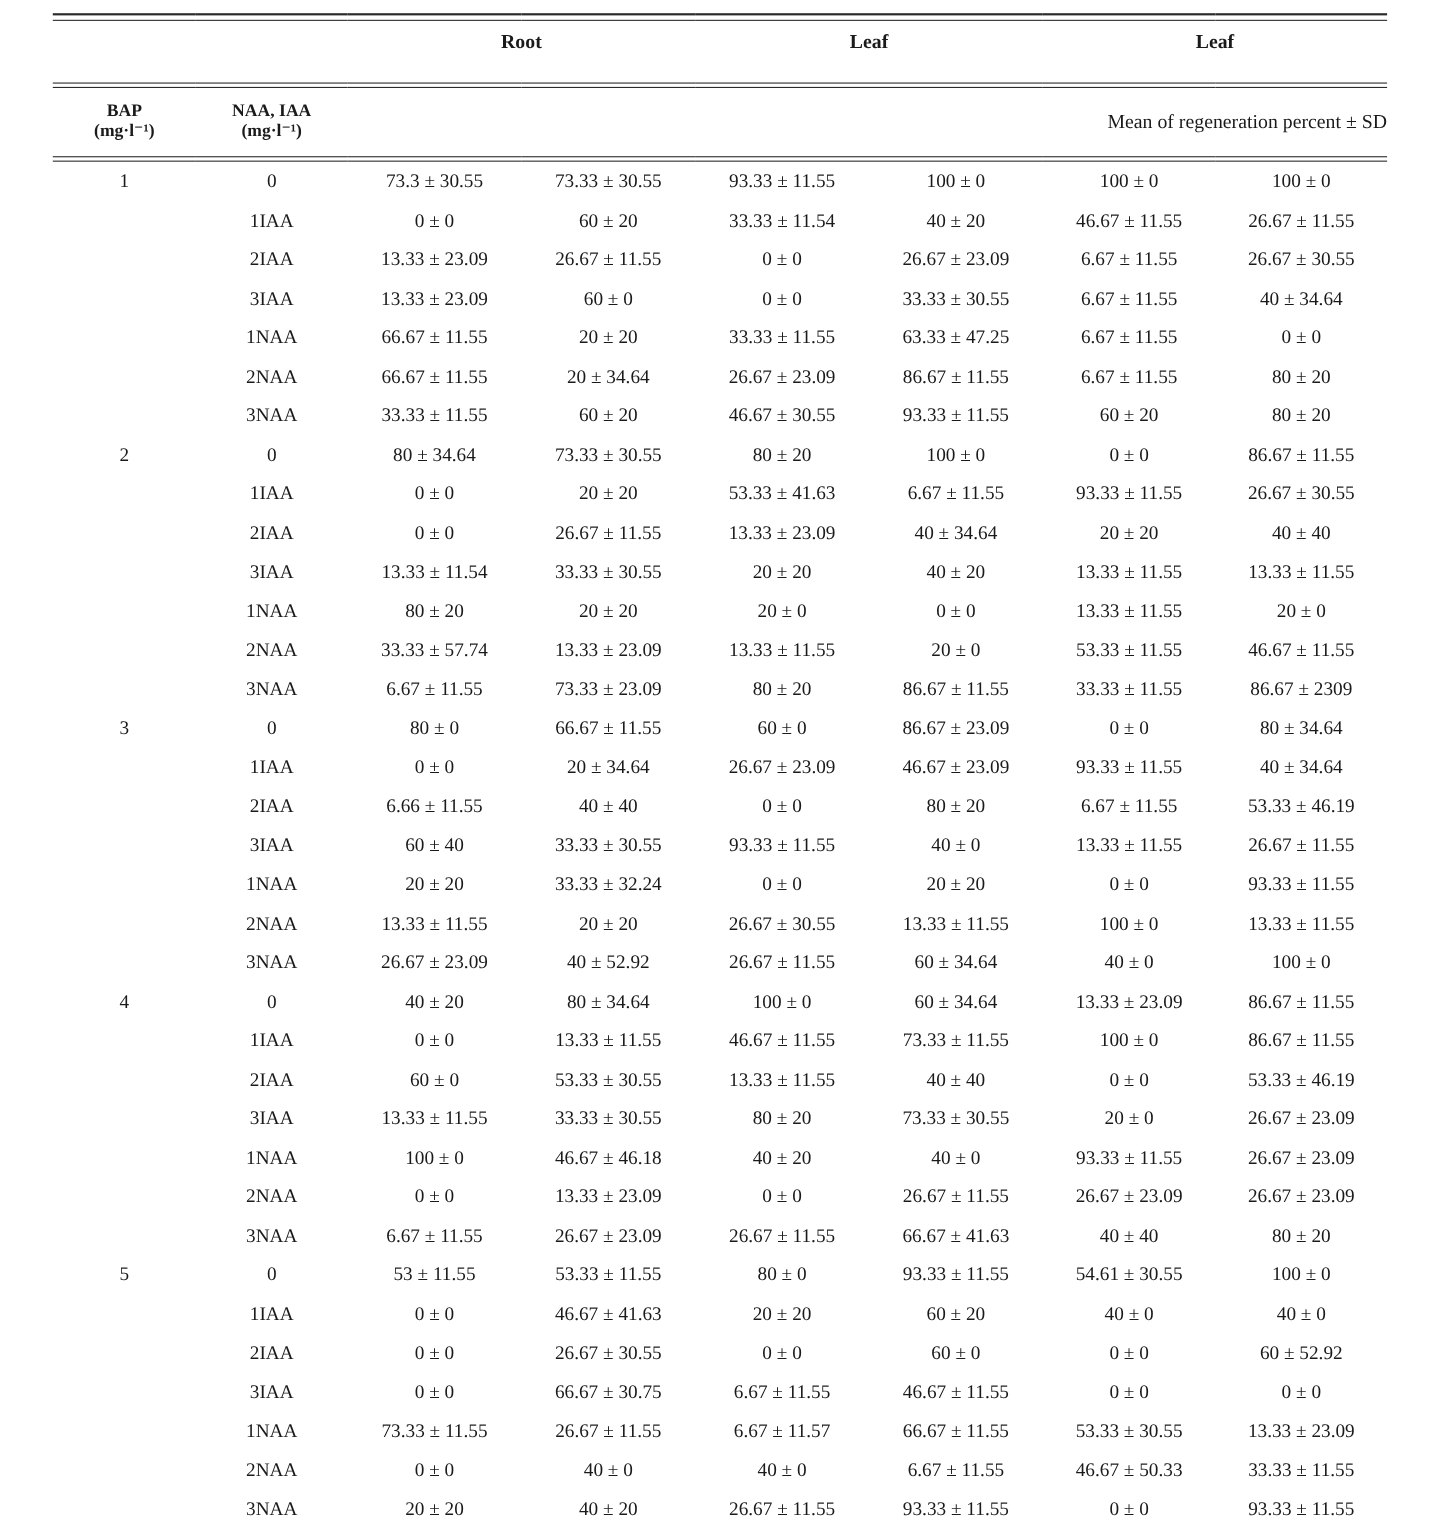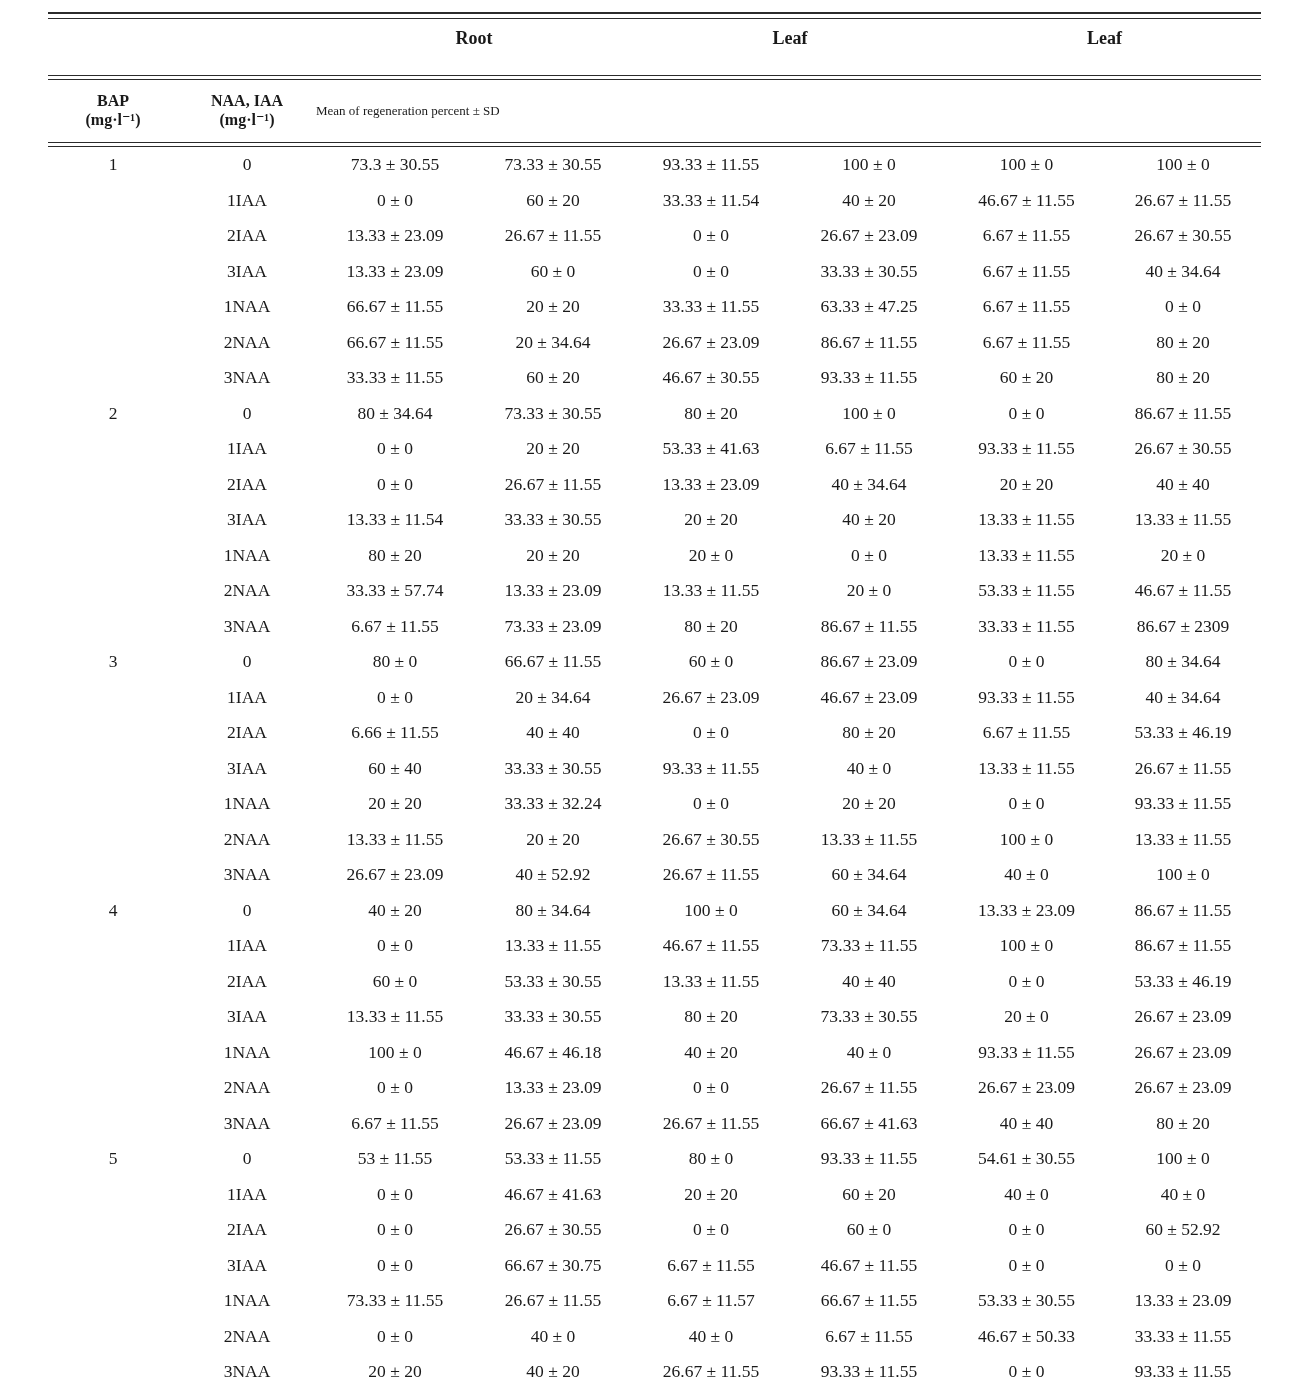--- a/index.html
+++ b/index.html
@@ -92,22 +92,22 @@
     vertical-align: middle;
   }
   .unit-label {
     font-weight: bold;
     font-size: 16px;
     line-height: 1.18;
     text-align: center;
   }
   .unit-label .l2 { display: block; }
   .mean-note {
-    font-size: 13px;
-    text-align: left;
+    font-size: 18px;
+    text-align: right;
     white-space: nowrap;
   }
 
   
   tr.data-row td {
     height: 35.5px;
     text-align: center;
     font-size: 17.5px;
   }
   td.bap-cell {

